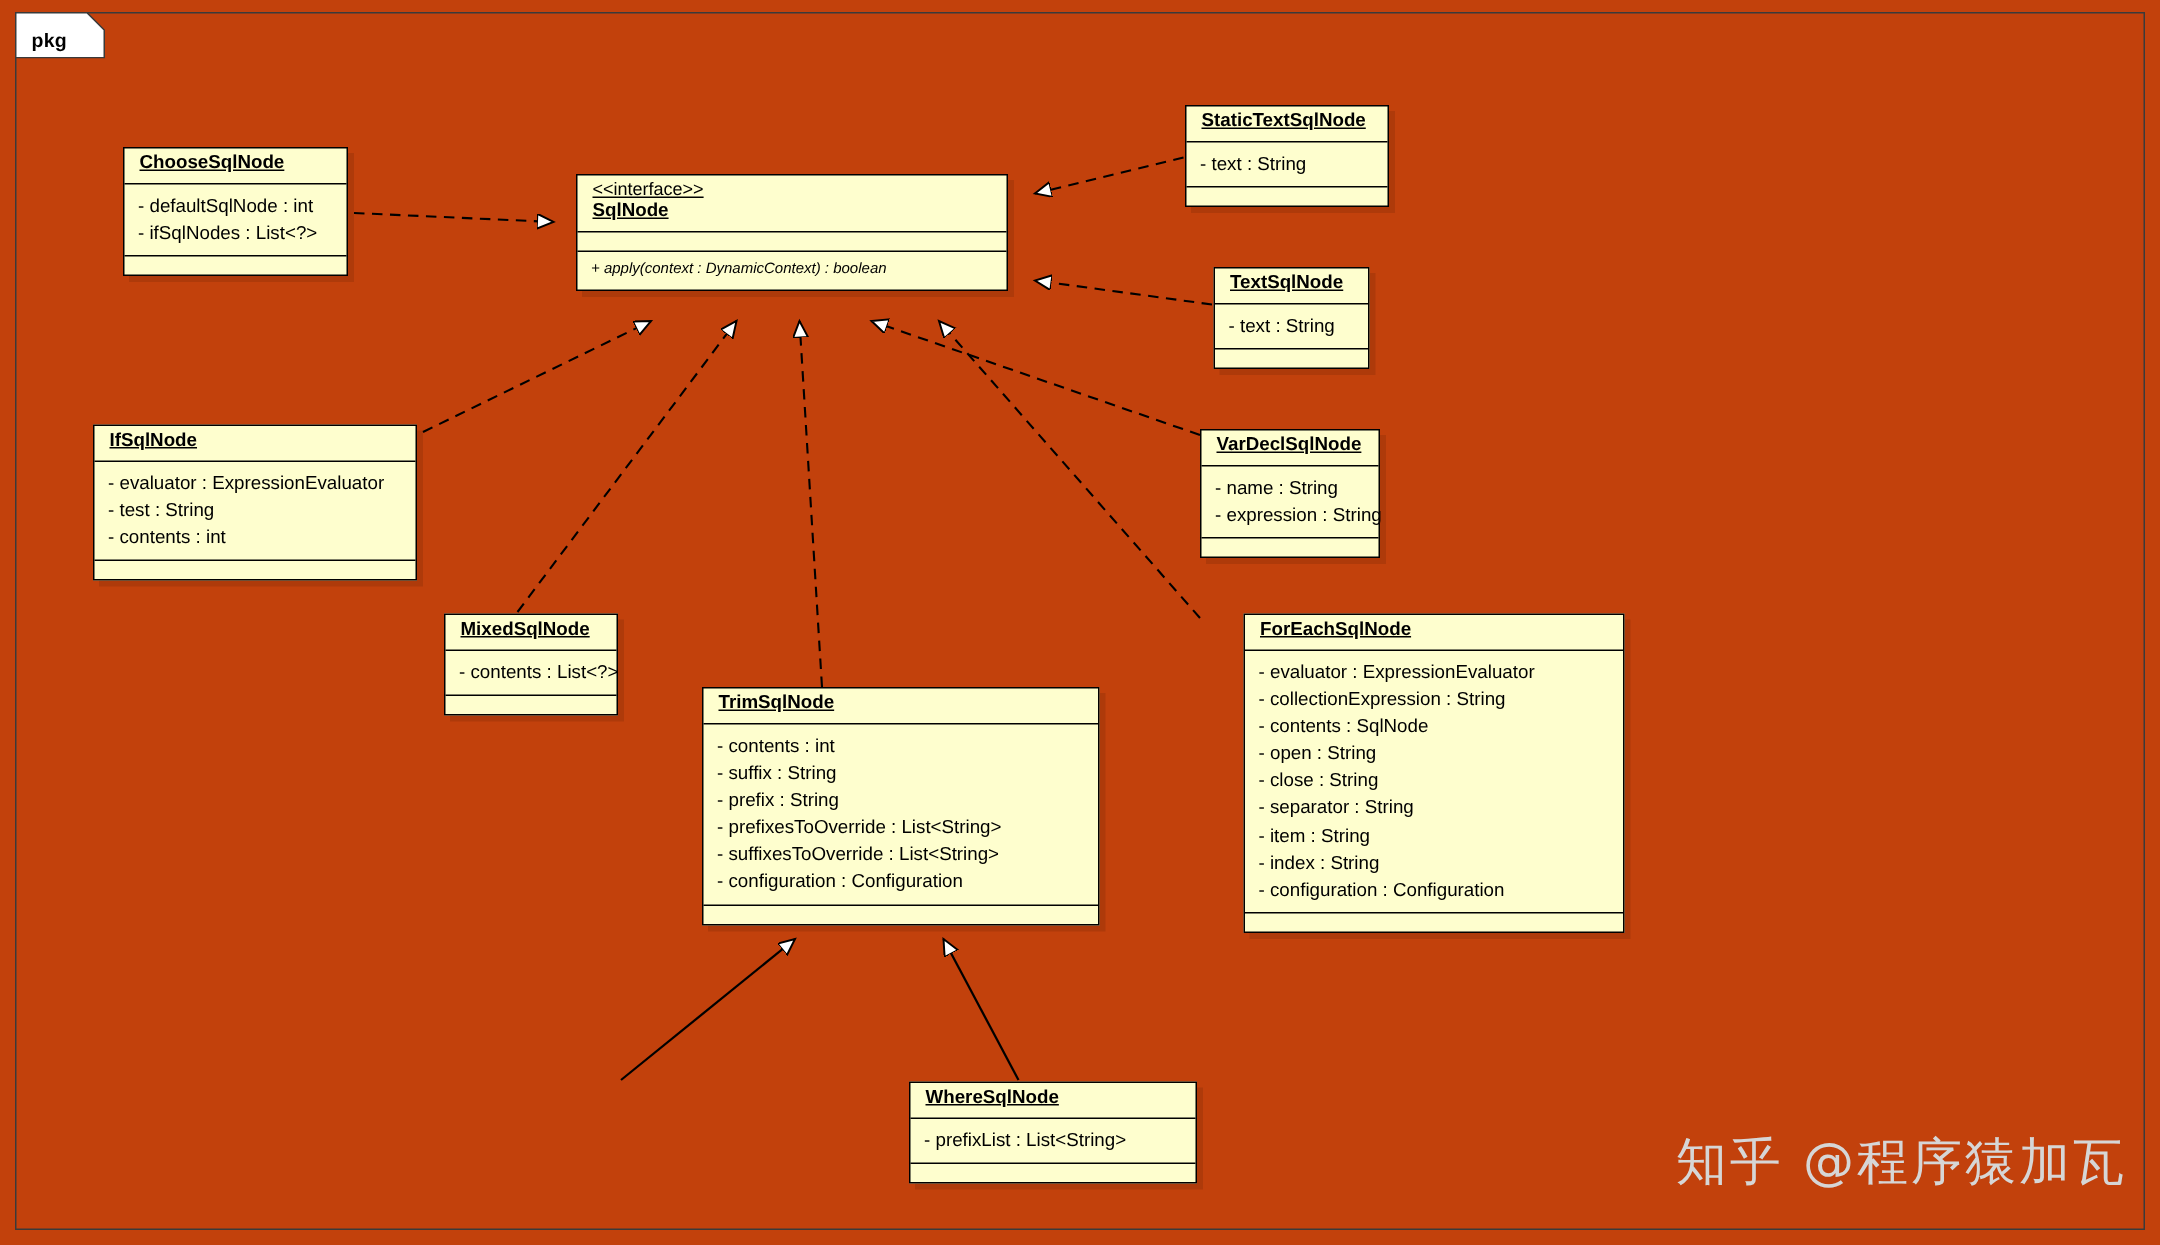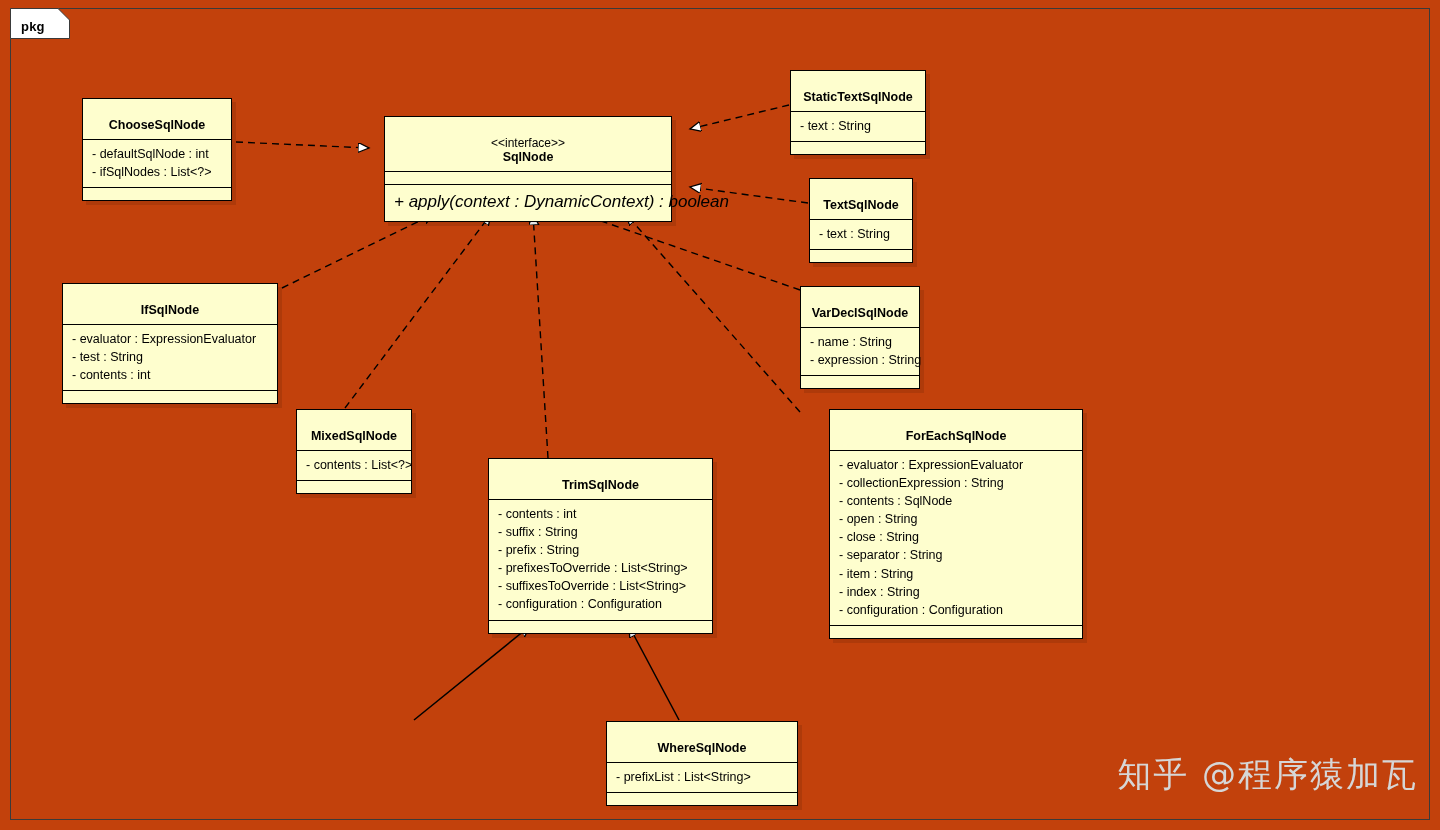--- a/index.html
+++ b/index.html
@@ -48,26 +48,27 @@
   .uml {
     position: absolute;
     background: #FEFECE;
     border: 1.6px solid #000000;
     box-shadow: 4px 4px 0 rgba(0,0,0,0.10);
     font-size: 12.5px;
     color: #000;
     z-index: 5;
   }
   .uml .hdr {
-    text-align: center;
+    text-align: left;
     font-weight: bold;
-    padding: 19px 10px 6px 10px;
+    padding: 2px 10px 6px 10px;
     line-height: 1.18;
     border-bottom: 1.6px solid #000;
     white-space: nowrap;
+    text-decoration: underline;
   }
   .uml .hdr .stereo {
     display: block;
     font-weight: normal;
     font-size: 12px;
   }
   .uml .attrs {
     padding: 5px 9px 6px 9px;
   }
   .uml .attrs .row {
@@ -82,21 +83,21 @@
   .uml .empty {
     height: 12px;
   }
   .uml .ops {
     padding: 5px 9px 6px 9px;
   }
   .uml .ops .row {
     line-height: 1.45;
     white-space: nowrap;
     font-style: italic;
-    font-size: 17px;
+    font-size: 10px;
   }
   
   #watermark {
     position: absolute;
     right: 22px; bottom: 32px;
     font-size: 34px;
     color: #d6d6d6;
     letter-spacing: 2px;
     font-family: "DejaVu Sans", sans-serif;
     user-select: none;
@@ -226,21 +227,21 @@
 
   <div class="uml" style="left:296px; top:409px; width:116px;">
     <div class="hdr">MixedSqlNode</div>
     <div class="attrs">
       <div class="row">- contents : List&lt;?&gt;</div>
     </div>
     <div class="sep"></div>
     <div class="empty"></div>
   </div>
 
-  <div class="uml" style="left:488px; top:458px; width:225px;">
+  <div class="uml" style="left:468px; top:458px; width:265px;">
     <div class="hdr">TrimSqlNode</div>
     <div class="attrs">
       <div class="row">- contents : int</div>
       <div class="row">- suffix : String</div>
       <div class="row">- prefix : String</div>
       <div class="row">- prefixesToOverride : List&lt;String&gt;</div>
       <div class="row">- suffixesToOverride : List&lt;String&gt;</div>
       <div class="row">- configuration : Configuration</div>
     </div>
     <div class="sep"></div>

